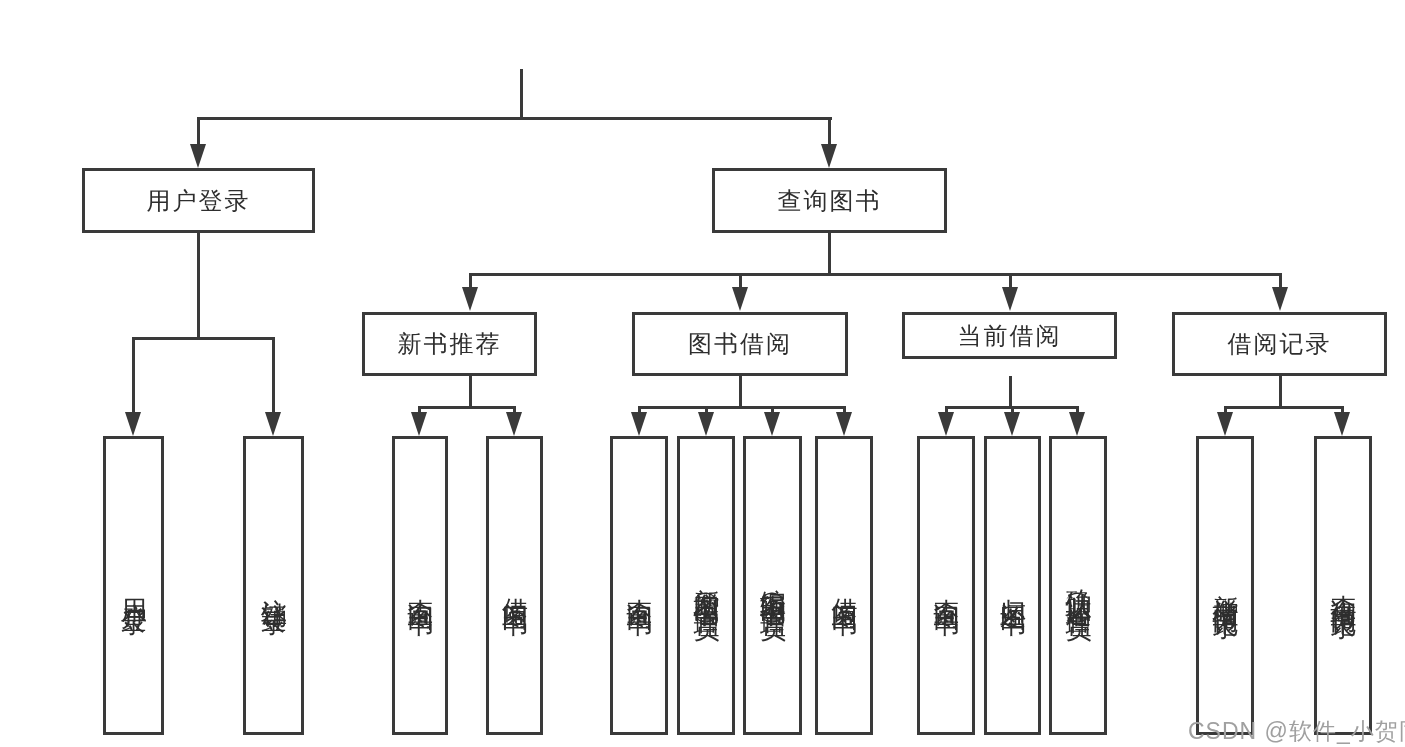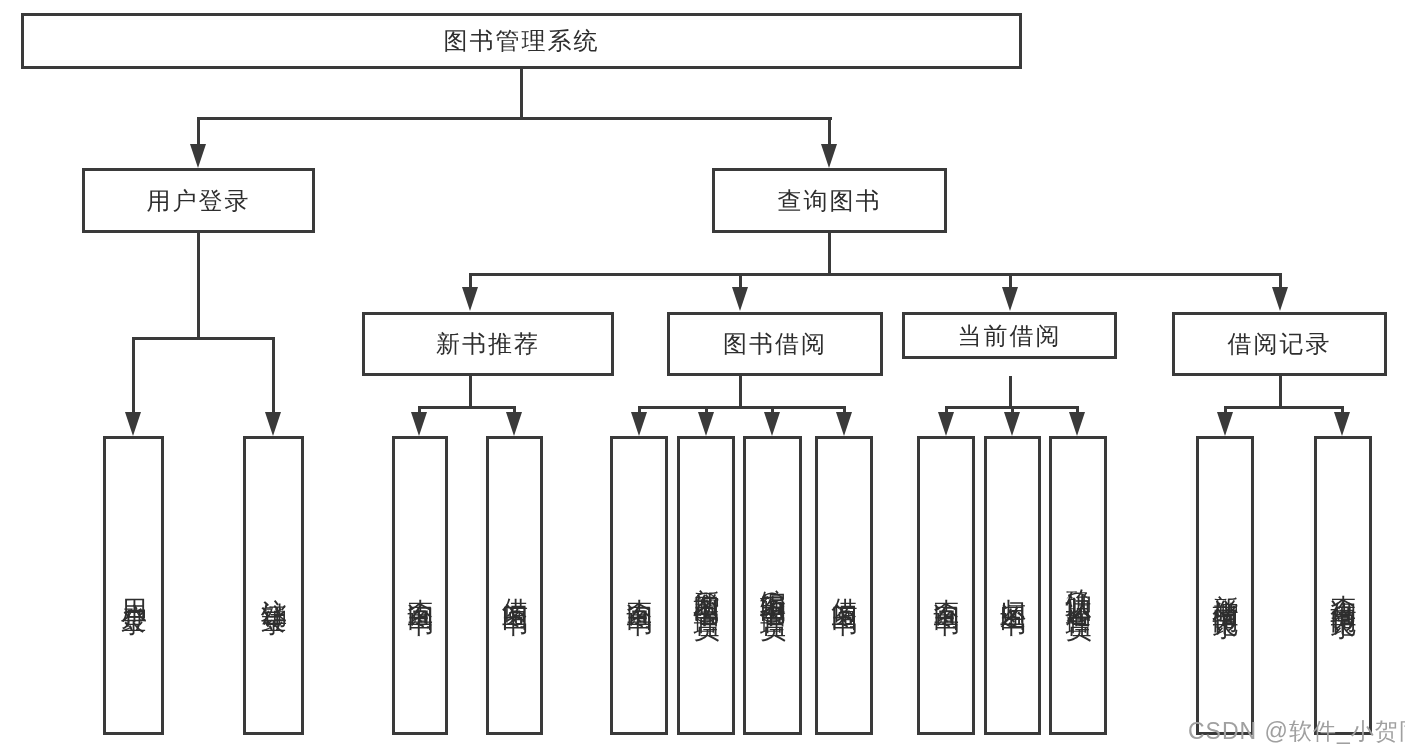--- a/index.html
+++ b/index.html
@@ -45,23 +45,20 @@
     color:var(--wm);
     letter-spacing:1px;
     white-space:nowrap;
   }
 </style>
 </head>
 <body>
 
 <div class="canvas">
 
-  <div class="box hbox" style="left:21px;top:13px;width:1001px;height:56px;">
-    <span>图书管理系统</span>
-  </div>
 
   <div class="vline" style="left:520px;top:69px;height:48px;"></div>
   <div class="hline" style="left:197px;top:117px;width:635px;"></div>
   <div class="vline" style="left:197px;top:117px;height:28px;"></div>
   <div class="ah" style="left:190px;top:144px;"></div>
   <div class="vline" style="left:828px;top:117px;height:28px;"></div>
   <div class="ah" style="left:821px;top:144px;"></div>
 
   <div class="box hbox" style="left:82px;top:168px;width:233px;height:65px;">
     <span>用户登录</span>
@@ -81,24 +78,24 @@
   <div class="hline" style="left:469px;top:273px;width:813px;"></div>
   <div class="vline" style="left:469px;top:273px;height:15px;"></div>
   <div class="ah" style="left:462px;top:287px;"></div>
   <div class="vline" style="left:739px;top:273px;height:15px;"></div>
   <div class="ah" style="left:732px;top:287px;"></div>
   <div class="vline" style="left:1009px;top:273px;height:15px;"></div>
   <div class="ah" style="left:1002px;top:287px;"></div>
   <div class="vline" style="left:1279px;top:273px;height:15px;"></div>
   <div class="ah" style="left:1272px;top:287px;"></div>
 
-  <div class="box hbox" style="left:362px;top:312px;width:252px;height:64px;">
+  <div class="box hbox" style="left:362px;top:312px;width:175px;height:64px;">
     <span>新书推荐</span>
   </div>
-  <div class="box hbox" style="left:632px;top:312px;width:216px;height:64px;margin-left:35px;">
+  <div class="box hbox" style="left:632px;top:312px;width:216px;height:64px;">
     <span>图书借阅</span>
   </div>
   <div class="box hbox" style="left:902px;top:312px;width:215px;height:47px;">
     <span>当前借阅</span>
   </div>
   <div class="box hbox" style="left:1172px;top:312px;width:215px;height:64px;align-items:center;">
     <span>借阅记录</span>
   </div>
 
   <div class="vline" style="left:469px;top:376px;height:30px;"></div>

